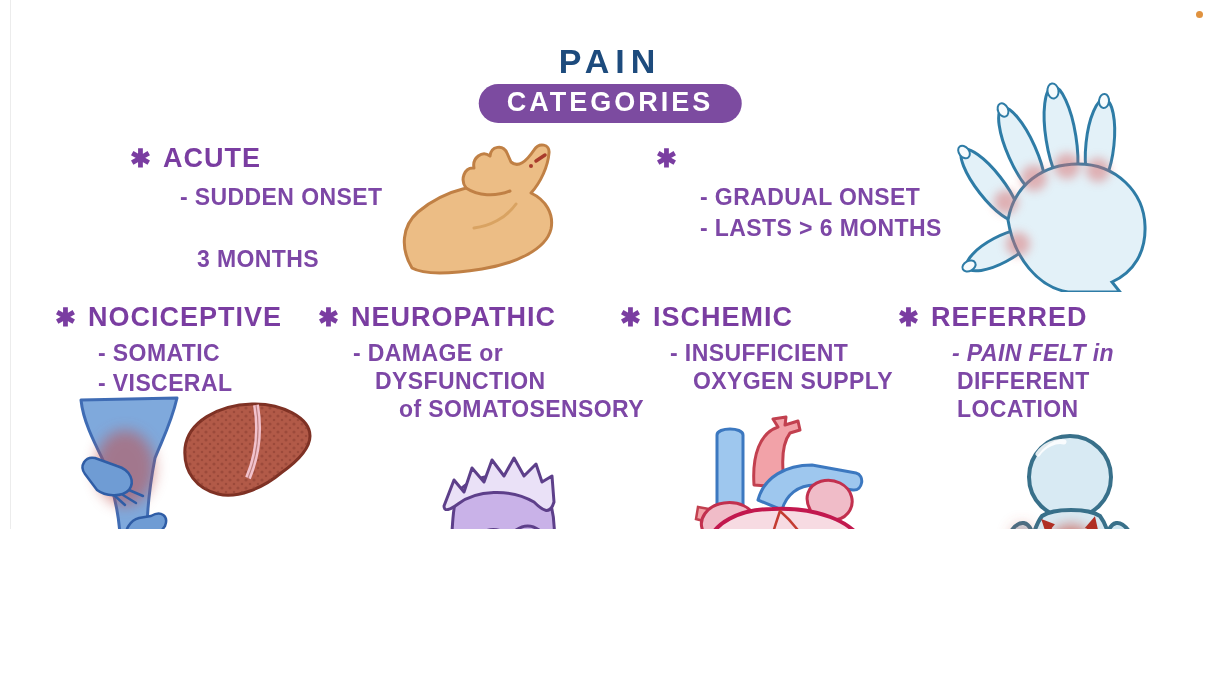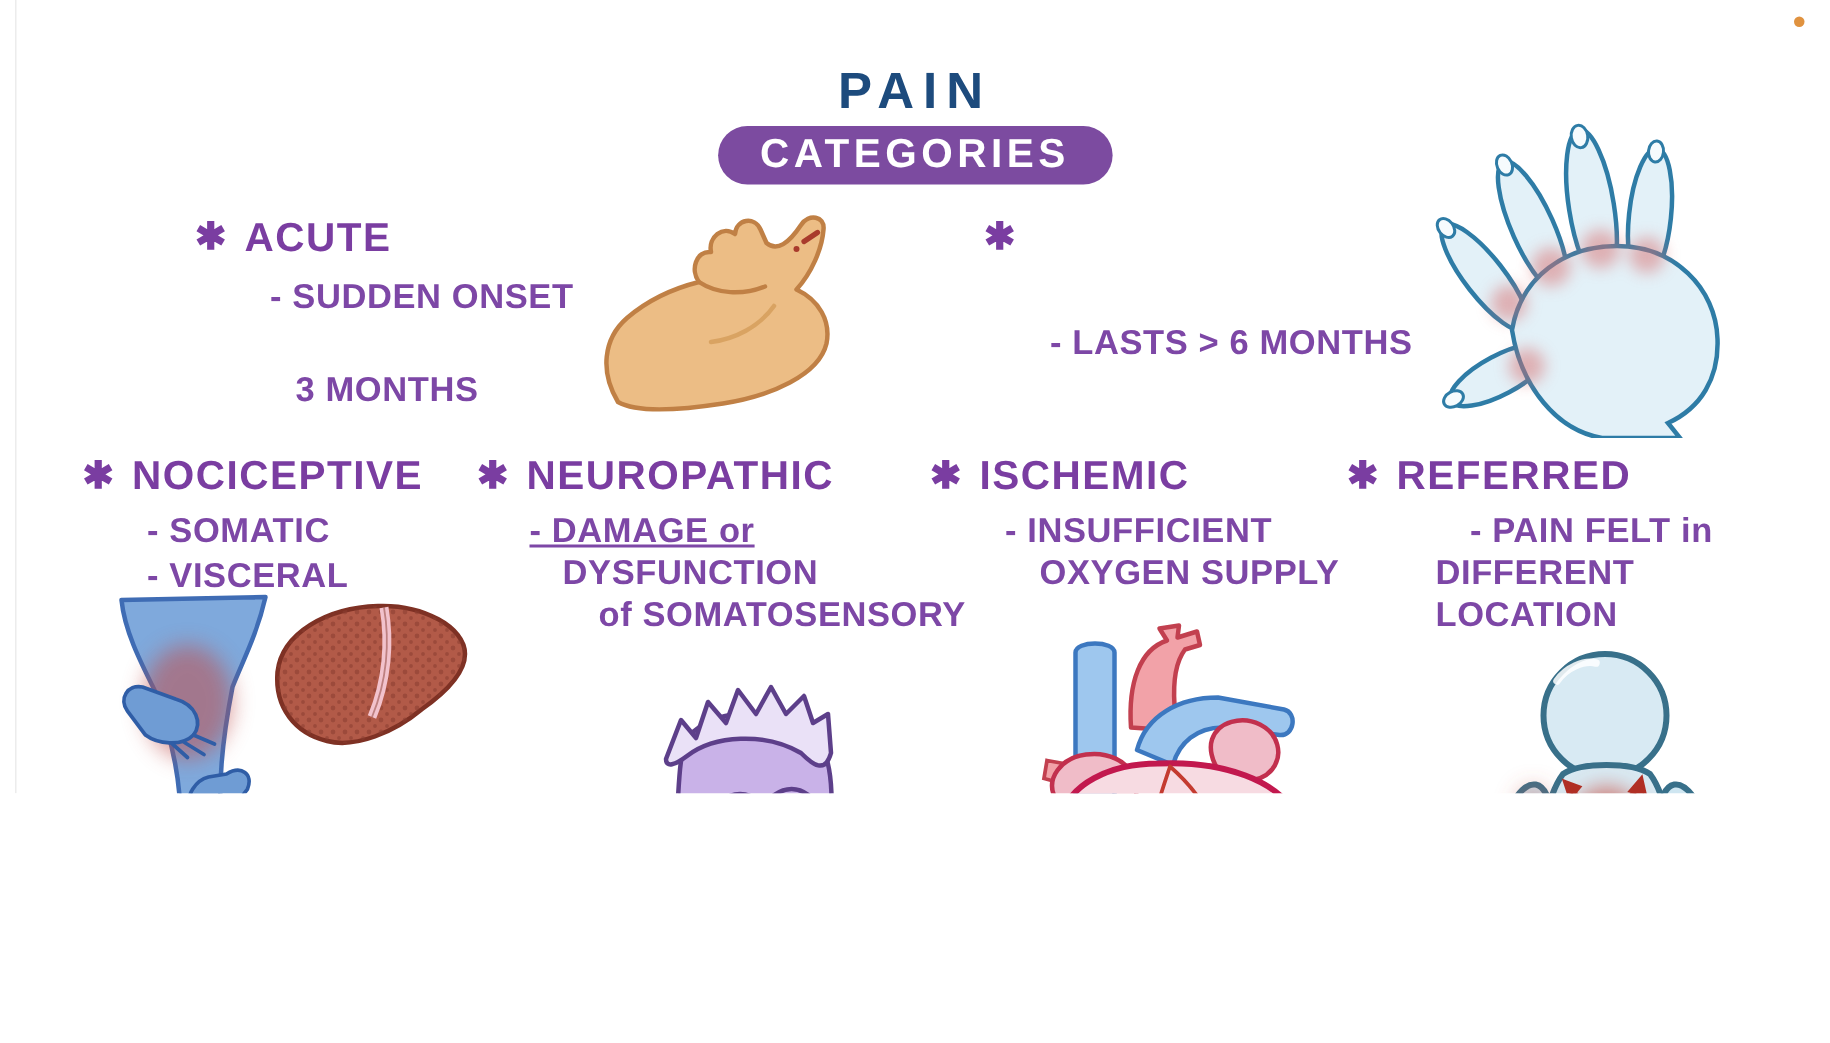--- a/index.html
+++ b/index.html
@@ -56,20 +56,21 @@
       <path d="M68,52 C80,60 97,61 112,55" fill="none" stroke="#c08045" stroke-width="3" stroke-linecap="round"></path>
       <path d="M118,68 C108,82 92,90 76,92" fill="none" stroke="#d9a362" stroke-width="3" stroke-linecap="round"></path>
       <path d="M138,25 l9,-6" stroke="#a93b2c" stroke-width="3.5" stroke-linecap="round" fill="none"></path>
       <circle cx="133" cy="30" r="2" fill="#a93b2c"></circle>
     </svg>
   </div>
 
   <div class="heading" style="left:656px; top:143px;">
     <span class="bullet">✱</span>
   </div>
+  <div class="line" style="left:700px; top:184px;">- GRADUAL ONSET</div>
   <div class="line" style="left:700px; top:215px;">- LASTS &gt; 6 MONTHS</div>
 
   <div class="illus" style="left:948px; top:82px; width:220px; height:210px;">
     <svg viewBox="0 0 220 210">
       <defs>
           <filter id="blur-ch" x="-60%" y="-60%" width="220%" height="220%">
             <feGaussianBlur stdDeviation="5"></feGaussianBlur>
           </filter>
         </defs>
       <g fill="#e3f1f8" stroke="#2e7ca6" stroke-width="3">
@@ -134,21 +135,21 @@
       <path d="M5,50 C8,24 38,7 72,6 C102,5 130,20 130,38 C130,50 118,63 101,75 C83,90 57,101 38,96 C17,91 3,74 5,50 Z" fill="url(#liver-dots)" opacity="0.55"></path>
       <path d="M76,7 C80,30 78,56 68,80" fill="none" stroke="#f2c2cc" stroke-width="6"></path>
       <path d="M76,7 C80,30 78,56 68,80" fill="none" stroke="#7e3124" stroke-width="1.2" opacity="0.45"></path>
     </svg>
   </div>
 
   <div class="heading" style="left:318px; top:302px;">
     <span class="bullet">✱</span>
     <span>NEUROPATHIC</span>
   </div>
-  <div class="line" style="left:353px; top:340px;text-decoration:underline;">- DAMAGE or</div>
+  <div class="line" style="left:353px; top:340px;">- DAMAGE or</div>
   <div class="line" style="left:375px; top:368px;">DYSFUNCTION</div>
   <div class="line" style="left:375px; top:396px;margin-left:24px;">of SOMATOSENSORY</div>
 
   <div class="illus" style="left:400px; top:450px; width:200px; height:212px;">
     <svg viewBox="0 0 200 212">
       <path d="M60,195 L100,160 L145,193 C148,206 135,212 100,212 C70,212 58,206 60,195 Z" fill="#b78ee0" stroke="#5d3f8a" stroke-width="3"></path>
       <path d="M82,150 L128,150 L126,182 L84,182 Z" fill="#c9b2e8" stroke="#5d3f8a" stroke-width="3"></path>
       <path d="M58,42 C76,20 128,18 146,44 C156,60 157,94 149,118 C139,147 114,166 94,160 C70,152 50,118 52,82 C53,64 54,50 58,42 Z" fill="#c9b2e8" stroke="#5d3f8a" stroke-width="3"></path>
       <path d="M44,56 L54,30 L64,42 L72,18 L84,32 L92,10 L104,26 L114,8 L124,26 L136,14 L142,32 L152,26 L154,52 C150,66 142,60 134,52 C110,38 76,40 58,54 C50,60 44,62 44,56 Z" fill="#eae1f7" stroke="#5d3f8a" stroke-width="3" stroke-linejoin="round"></path>
       <ellipse cx="148" cy="104" rx="9" ry="13" fill="#c9b2e8" stroke="#5d3f8a" stroke-width="3"></ellipse>
@@ -186,21 +187,21 @@
       <path d="M104,160 l28,-8 M100,176 l36,-10 M108,190 l30,-9" stroke="#a99aa0" stroke-width="2"></path>
       <path d="M120,96 C112,120 104,142 106,166 M120,96 C136,110 148,126 152,146 C155,160 152,176 144,188 M152,146 C162,140 174,138 184,142 M106,150 C96,148 88,142 84,134" fill="none" stroke="#c43b30" stroke-width="2.5" stroke-linecap="round"></path>
       <path d="M138,236 L158,232 L160,246 C152,250 144,250 140,247 Z" fill="#f2a2a8" stroke="#c2404f" stroke-width="2.5"></path>
     </svg>
   </div>
 
   <div class="heading" style="left:898px; top:302px;">
     <span class="bullet">✱</span>
     <span>REFERRED</span>
   </div>
-  <div class="line" style="left:980px; top:340px;">- PAIN FELT in</div>
+  <div class="line" style="left:952px; top:340px;font-style:italic;">- PAIN FELT in</div>
   <div class="line" style="left:957px; top:368px;">DIFFERENT</div>
   <div class="line" style="left:957px; top:396px;">LOCATION</div>
 
   <div class="illus" style="left:960px; top:430px; width:220px; height:235px;">
     <svg viewBox="0 0 220 235">
       <defs>
           <filter id="blur-p" x="-70%" y="-70%" width="240%" height="240%">
             <feGaussianBlur stdDeviation="7"></feGaussianBlur>
           </filter>
         </defs>

